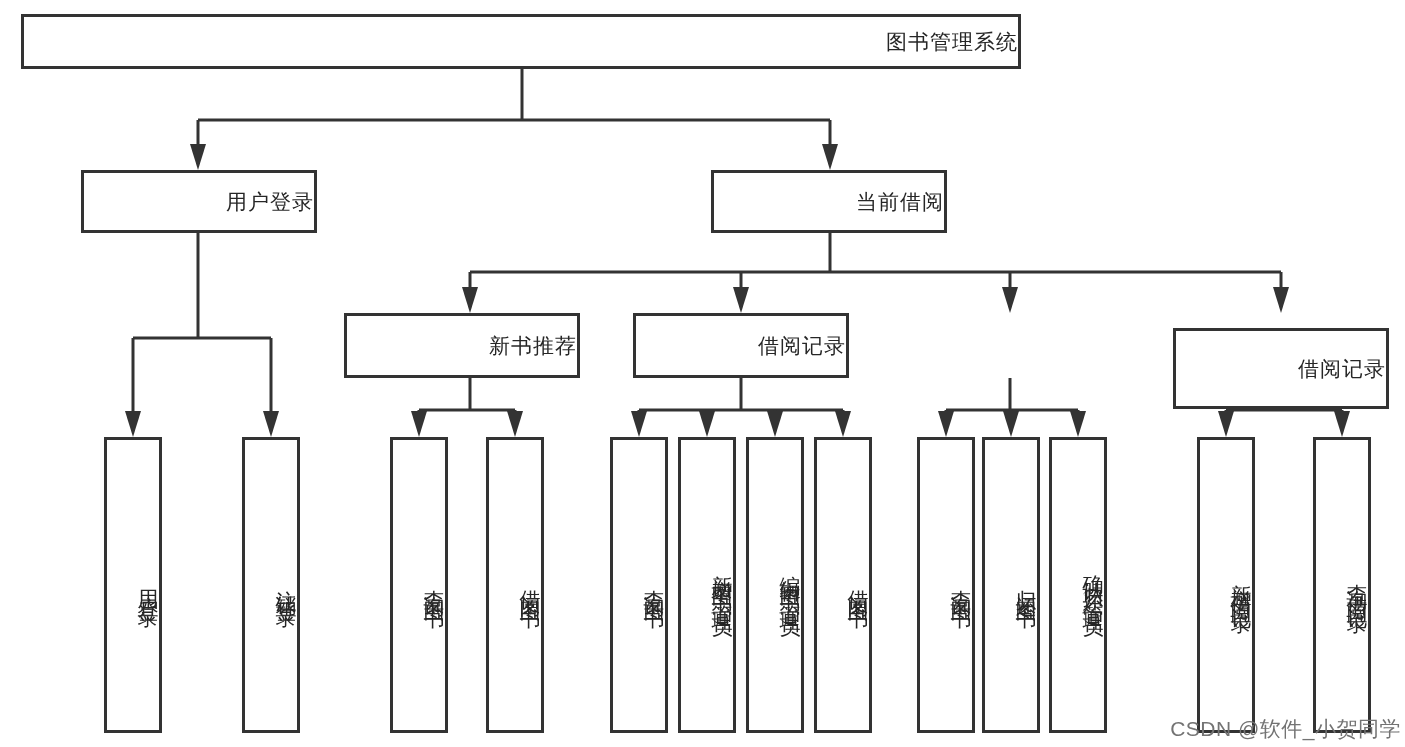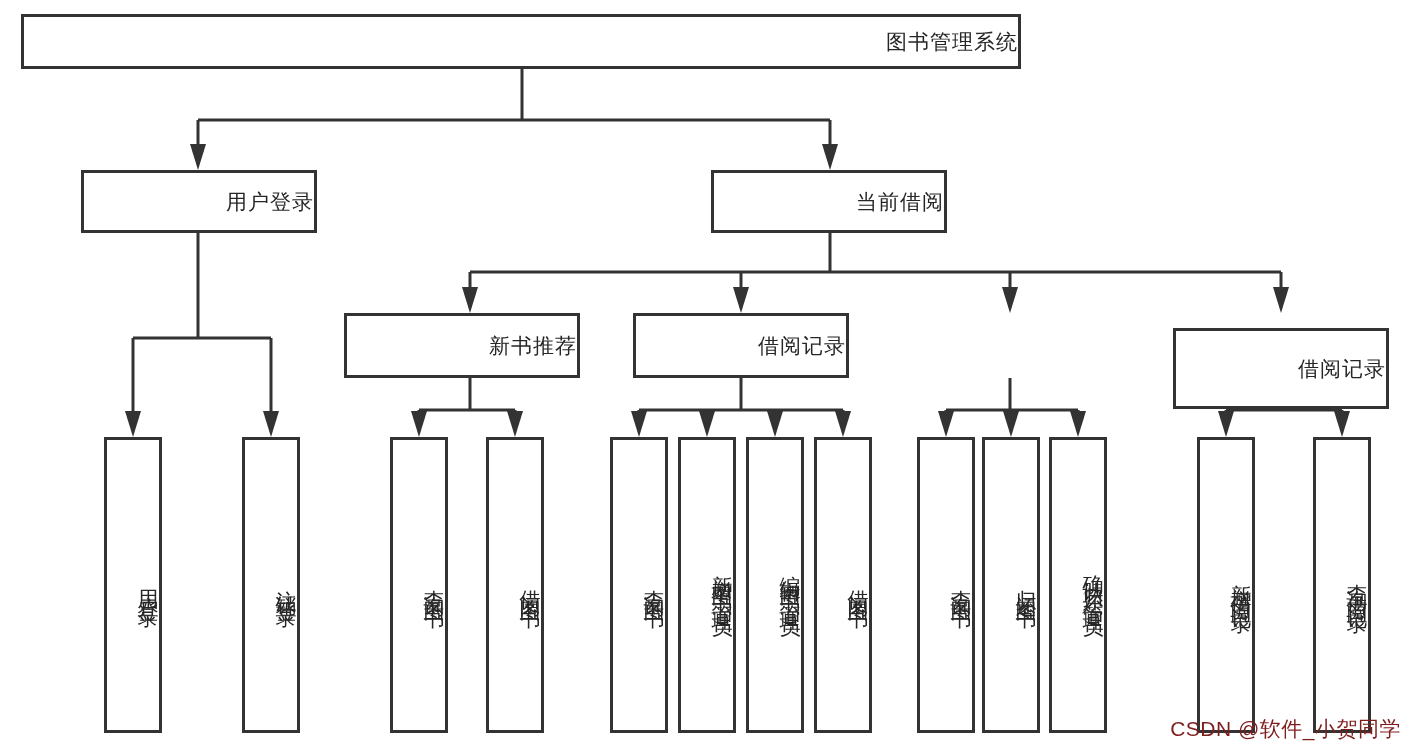--- a/index.html
+++ b/index.html
@@ -38,21 +38,21 @@
     font-size: 21px;
     line-height: 1;
     letter-spacing: 6px;
     white-space: nowrap;
   }
   .watermark {
     position: absolute;
     right: 4px;
     top: 715px;
     font-size: 21px;
-    color: #7f1d1d;
+    color: #737373;
     letter-spacing: 0.5px;
     z-index: 10;
     white-space: nowrap;
   }
 </style>
 </head>
 <body>
 
 <div class="canvas">
 

